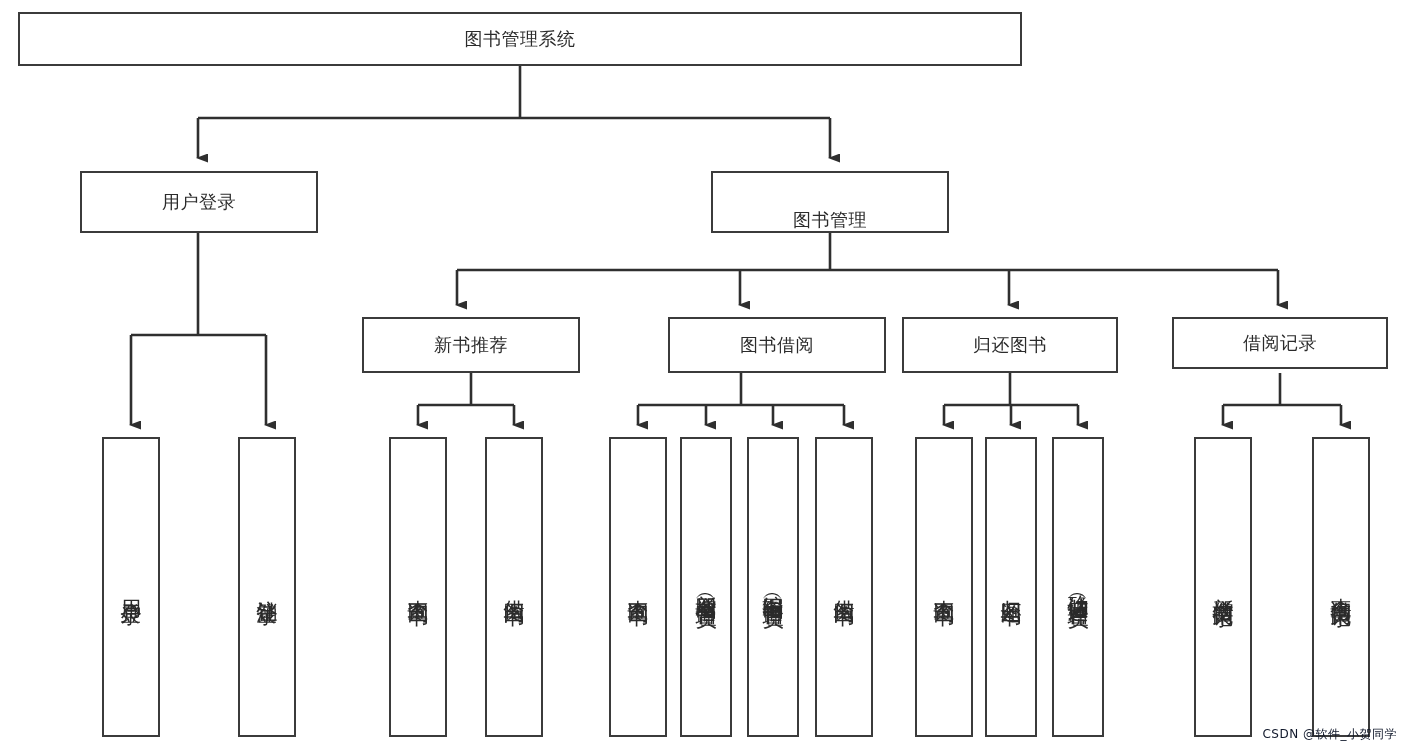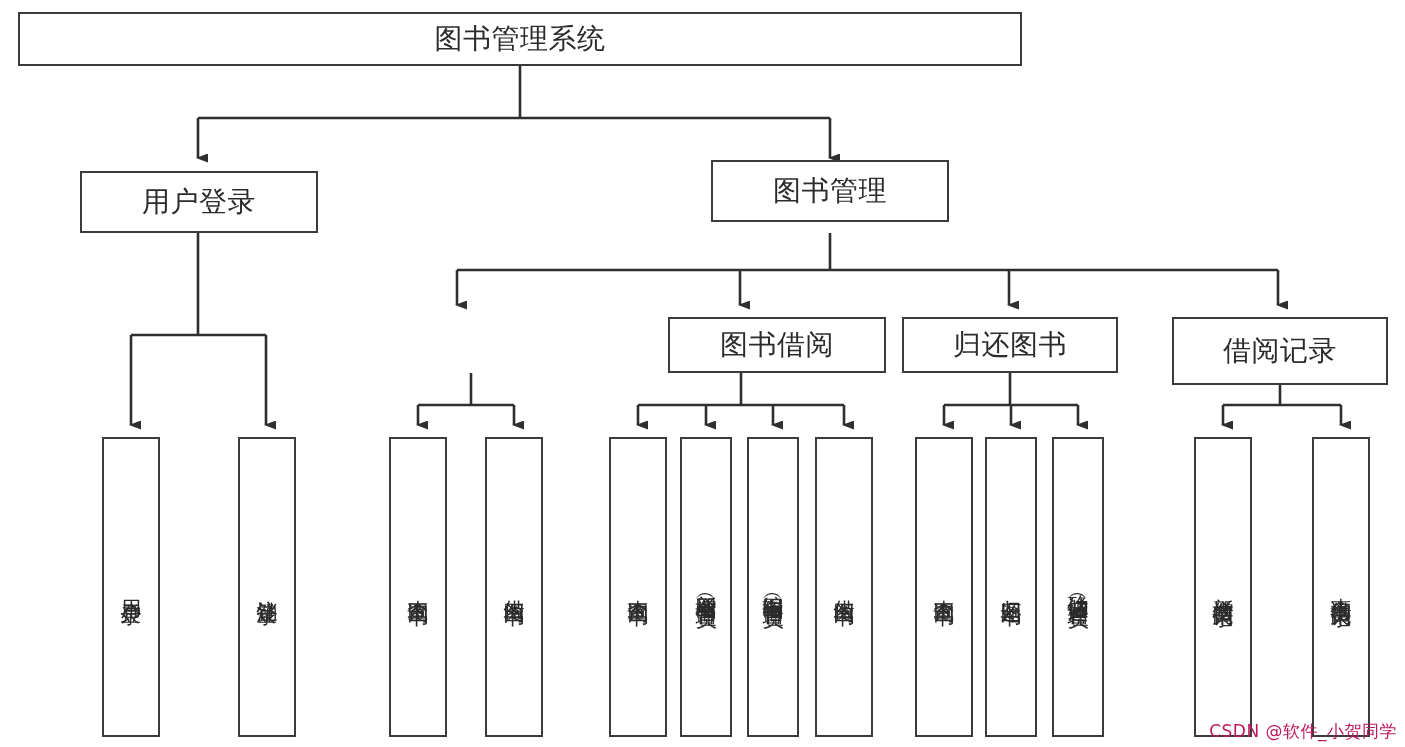--- a/index.html
+++ b/index.html
@@ -29,21 +29,21 @@
     position: absolute;
     box-sizing: border-box;
     background: #ffffff;
     border: 2px solid #3b3b3b;
     display: flex;
     align-items: center;
     justify-content: center;
     color: #2b2b2b;
   }
   .node.horizontal {
-    font-size: 28px;
+    font-size: 18px;
     letter-spacing: 0.5px;
     line-height: 1.2;
   }
   .node.vertical {
     writing-mode: vertical-rl;
     text-orientation: upright;
     font-size: 21px;
     letter-spacing: 2px;
     line-height: 1.15;
     padding: 6px 0;
@@ -51,22 +51,22 @@
     justify-content: center;
     white-space: nowrap;
   }
   .node .label {
     display: block;
   }
   #watermark {
     position: absolute;
     right: 8px;
     bottom: 4px;
-    font-size: 17px;
-    color: #be185d;
+    font-size: 12px;
+    color: #0f172a;
     letter-spacing: 0.5px;
     white-space: nowrap;
     font-family: "DejaVu Sans", "Liberation Sans", sans-serif;
   }
 </style>
 </head>
 <body>
 
 <div id="canvas">
 
@@ -123,31 +123,34 @@
     </g>
   </svg>
 
   <div class="node horizontal" style="left:18px; top:12px; width:1004px; height:54px;">
     <span class="label">图书管理系统</span>
   </div>
 
   <div class="node horizontal" style="left:80px; top:171px; width:238px; height:62px;">
     <span class="label">用户登录</span>
   </div>
-  <div class="node horizontal" style="left:711px; top:160px; width:238px; height:62px;">
+  <div class="node horizontal" style="left:711px; top:171px; width:238px; height:62px;align-items:flex-end;">
     <span class="label">图书管理</span>
   </div>
 
+  <div class="node horizontal" style="left:362px; top:317px; width:218px; height:56px;">
+    <span class="label">新书推荐</span>
+  </div>
   <div class="node horizontal" style="left:668px; top:317px; width:218px; height:56px;">
     <span class="label">图书借阅</span>
   </div>
   <div class="node horizontal" style="left:902px; top:317px; width:216px; height:56px;">
     <span class="label">归还图书</span>
   </div>
-  <div class="node horizontal" style="left:1172px; top:317px; width:216px; height:68px;">
+  <div class="node horizontal" style="left:1172px; top:317px; width:216px; height:52px;">
     <span class="label">借阅记录</span>
   </div>
 
   <div class="node vertical" style="left:102px; top:437px; width:58px; height:300px;">
     <span class="label">用户登录</span>
   </div>
   <div class="node vertical" style="left:238px; top:437px; width:58px; height:300px;">
     <span class="label">注销登录</span>
   </div>
 

